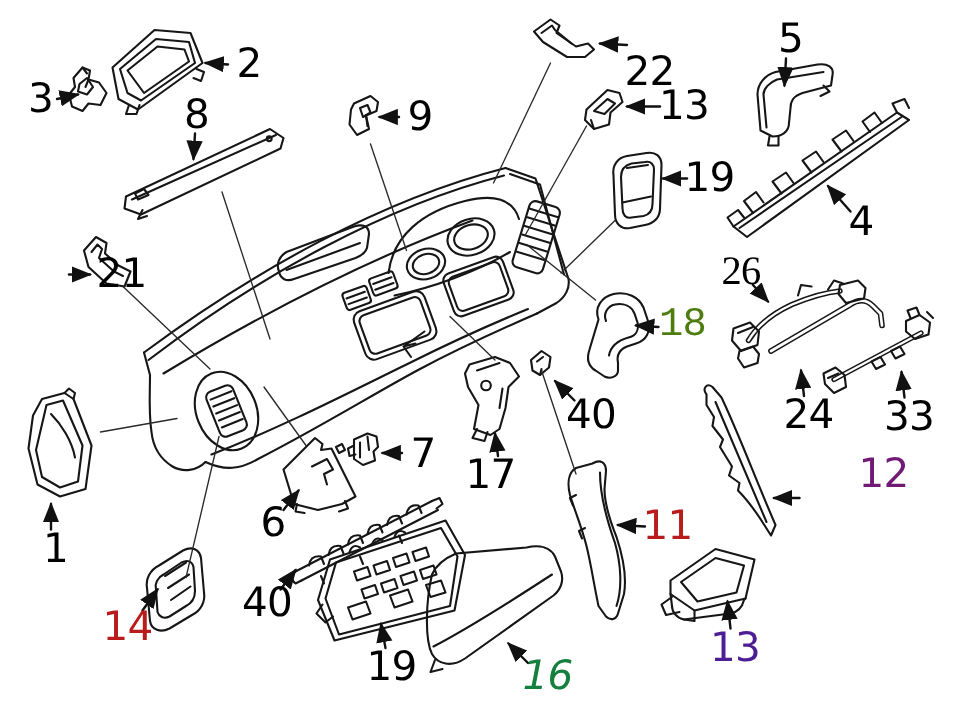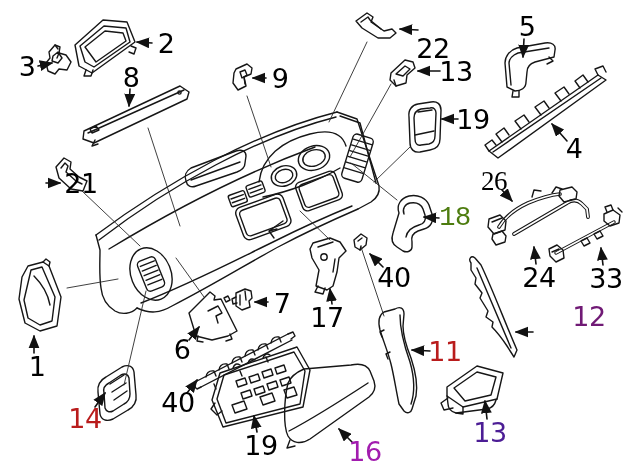--- a/index.html
+++ b/index.html
@@ -322,21 +322,21 @@
       <div class="callout" style="left: 182px; top: 349px; color: rgb(0, 0, 0);">6</div>
       <div class="callout" style="left: 282px; top: 303px; color: rgb(0, 0, 0);">7</div>
       <div class="callout" style="left: 131px; top: 77px; color: rgb(0, 0, 0);">8</div>
       <div class="callout" style="left: 280px; top: 78px; color: rgb(0, 0, 0);">9</div>
       <div class="callout" style="left: 456px; top: 71px; color: rgb(0, 0, 0);">13</div>
       <div class="callout" style="left: 445px; top: 351px; color: #b91c1c;">11</div>
       <div class="callout" style="left: 548px; top: 316px; color: #701a75; margin-left: 41px;">12</div>
       <div class="callout" style="left: 490px; top: 432px; color: #4c1d95;">13</div>
       <div class="callout" style="left: 85px; top: 418px; color: #b91c1c;">14</div>
       <div class="callout" style="left: 473px; top: 119px; color: rgb(0, 0, 0);">19</div>
-      <div class="callout" style="left: 365px; top: 451px; color: #a21caf;">16</div>
+      <div class="callout" style="left: 365px; top: 451px; color: #15803d; font-style: italic;">16</div>
       <div class="callout" style="left: 327px; top: 317px; color: rgb(0, 0, 0);">17</div>
       <div class="callout" style="left: 455px; top: 218px; color: #4d7c0f; font-family: Liberation Mono, monospace;">18</div>
       <div class="callout" style="left: 261px; top: 445px; color: rgb(0, 0, 0);">19</div>
       <div class="callout" style="left: 178px; top: 402px; color: rgb(0, 0, 0);">40</div>
       <div class="callout" style="left: 33px; top: 183px; color: rgb(0, 0, 0); margin-left: 48px;">21</div>
       <div class="callout" style="left: 433px; top: 30px; color: rgb(0, 0, 0); margin-top: 18px;">22</div>
       <div class="callout" style="left: 394px; top: 277px; color: rgb(0, 0, 0);">40</div>
       <div class="callout" style="left: 539px; top: 277px; color: rgb(0, 0, 0); text-align: right;">24</div>
       <div class="callout" style="left: 606px; top: 278px; color: rgb(0, 0, 0);">33</div>
       <div class="callout" style="left: 494px; top: 181px; color: rgb(0, 0, 0); font-family: Liberation Serif, serif;">26</div>

